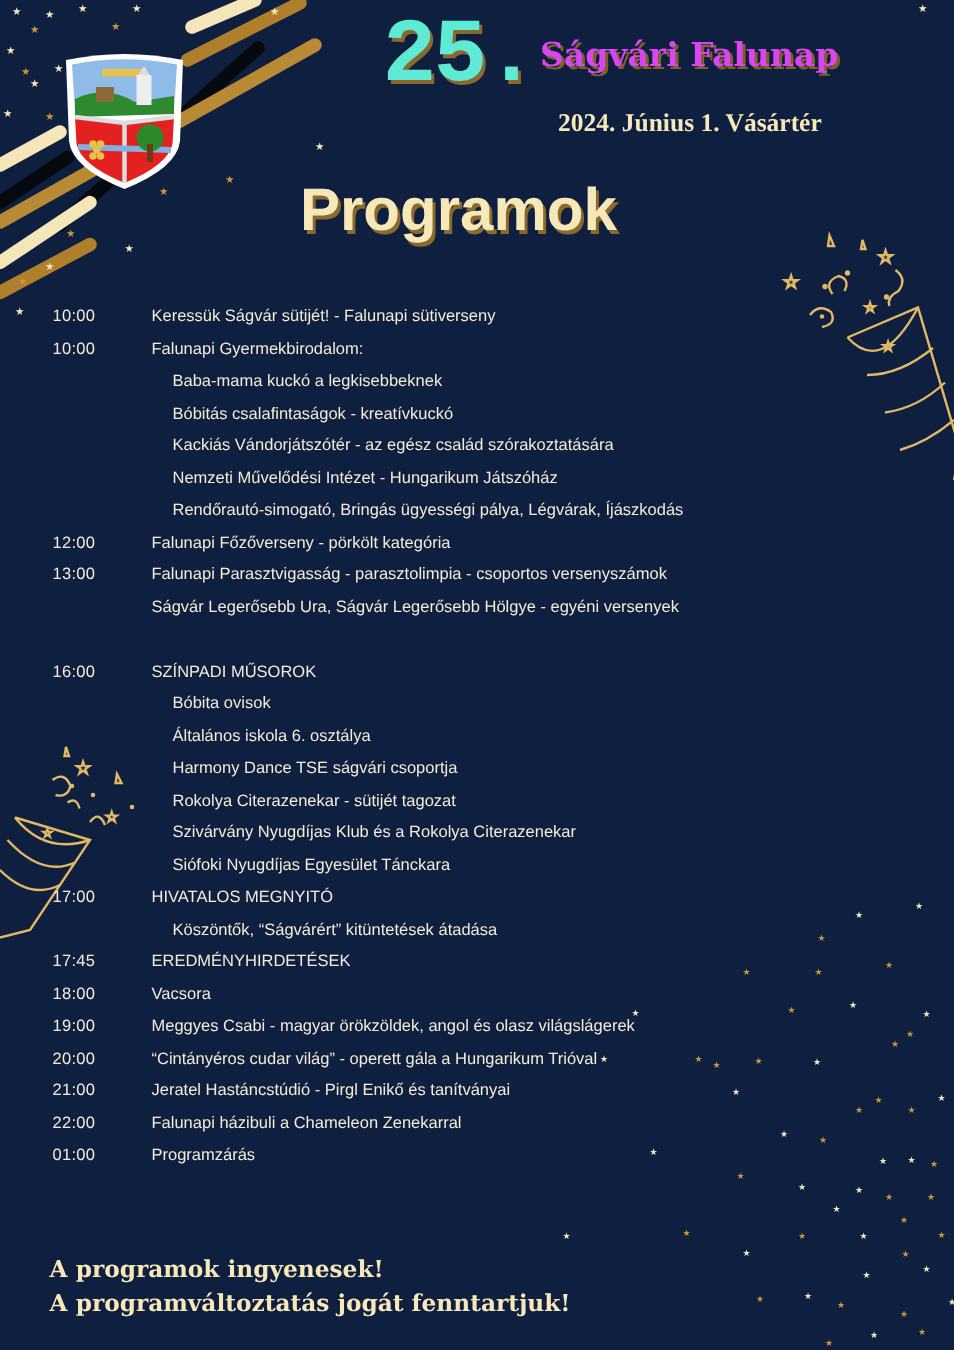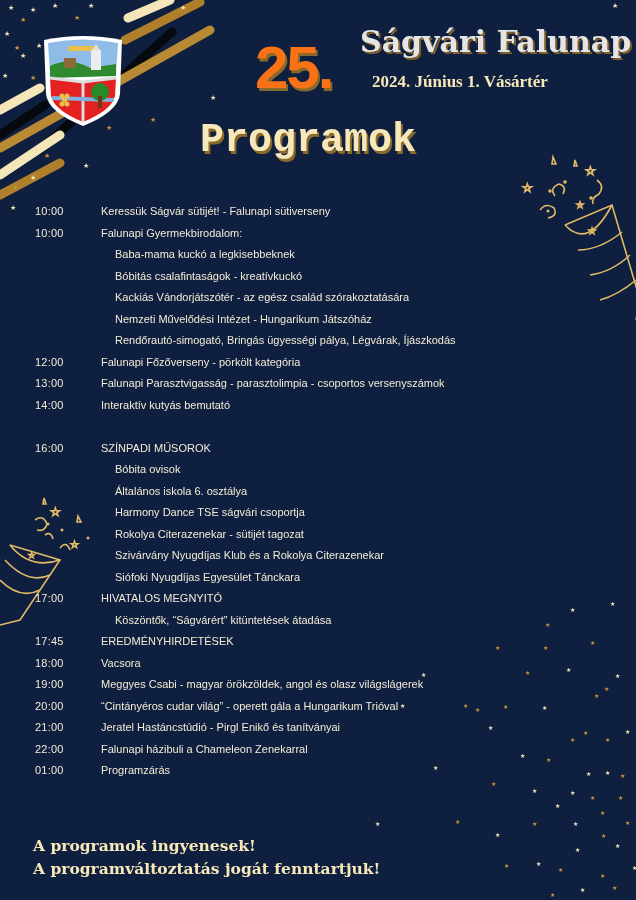--- a/index.html
+++ b/index.html
@@ -1,26 +1,26 @@
 <!DOCTYPE html>
 <html><head>
 <meta charset="utf-8">
 <style>
   html, body { margin:0; padding:0; }
   body { width:636px; height:900px; overflow:hidden; background:#0e1e3d; }
   .poster { position:relative; width:636px; height:900px; background:#0f1f3f; overflow:hidden;
     font-family:"Liberation Sans", sans-serif; color:#f3ecd6; }
   .deco { position:absolute; left:0; top:0; pointer-events:none; }
-  .title-num { position:absolute; left:255px; top:33px; font-family:Liberation Sans, sans-serif; font-weight:bold;
-    font-size:60px; color:#f97316; text-shadow:2px 3px 0 #8a6a2c; letter-spacing:-2px; }
+  .title-num { position:absolute; left:255px; top:4px; font-family:Liberation Mono, monospace; font-weight:bold;
+    font-size:60px; color:#5eead4; text-shadow:2px 3px 0 #8a6a2c; letter-spacing:-2px; }
   .title-main { position:absolute; left:360px; top:24px; font-family:"DejaVu Serif", serif; font-weight:bold;
-    font-size:30px; color:#e5e5e5; text-shadow:2px 2px 0 #7e6028; white-space:nowrap; }
+    font-size:22px; color:#d946ef; text-shadow:2px 2px 0 #7e6028; white-space:nowrap; }
   .title-sub { position:absolute; left:372px; top:72px; font-family:Liberation Serif, serif; font-weight:bold;
     font-size:17px; color:#f6e8b8; white-space:nowrap; }
-  .section-title { position:absolute; left:200px; top:118px; font-family:Liberation Mono, monospace; font-weight:bold;
+  .section-title { position:absolute; left:200px; top:118px; font-family:Liberation Sans, sans-serif; font-weight:bold;
     font-size:40px; color:#f6e8b8; text-shadow:2px 3px 0 #8a6a2c; }
   .schedule { position:absolute; left:35px; top:201px; width:590px; }
   .row { height:21.5px; line-height:21.5px; font-size:11px; white-space:nowrap; display:flex; }
   .time { width:66px; flex:none; color:#f3ecd6; letter-spacing:0.2px; }
   .act { color:#f3ecd6; }
   .sub .act { padding-left:14px; }
   .notice { position:absolute; left:33px; top:834px; font-family:"DejaVu Serif", serif; font-weight:bold;
     font-size:15.5px; color:#f6e8b8; line-height:23px; white-space:nowrap; }
   .crest { position:absolute; left:40px; top:34px; }
 </style>
@@ -226,22 +226,22 @@
       </div>
       <div class="row">
         <span class="time">12:00</span>
         <span class="act">Falunapi Főzőverseny - pörkölt kategória</span>
       </div>
       <div class="row">
         <span class="time">13:00</span>
         <span class="act">Falunapi Parasztvigasság - parasztolimpia - csoportos versenyszámok</span>
       </div>
       <div class="row">
-        <span class="time">14:00</span>
-        <span class="act">Interaktív kutyás bemutató</span>
+        <span class="time"></span>
+        <span class="act">Ságvár Legerősebb Ura, Ságvár Legerősebb Hölgye - egyéni versenyek</span>
       </div>
       <div class="row sub">
         <span class="time"></span>
       </div>
       <div class="row">
         <span class="time">16:00</span>
         <span class="act">SZÍNPADI MŰSOROK</span>
       </div>
       <div class="row sub">
         <span class="time"></span>

